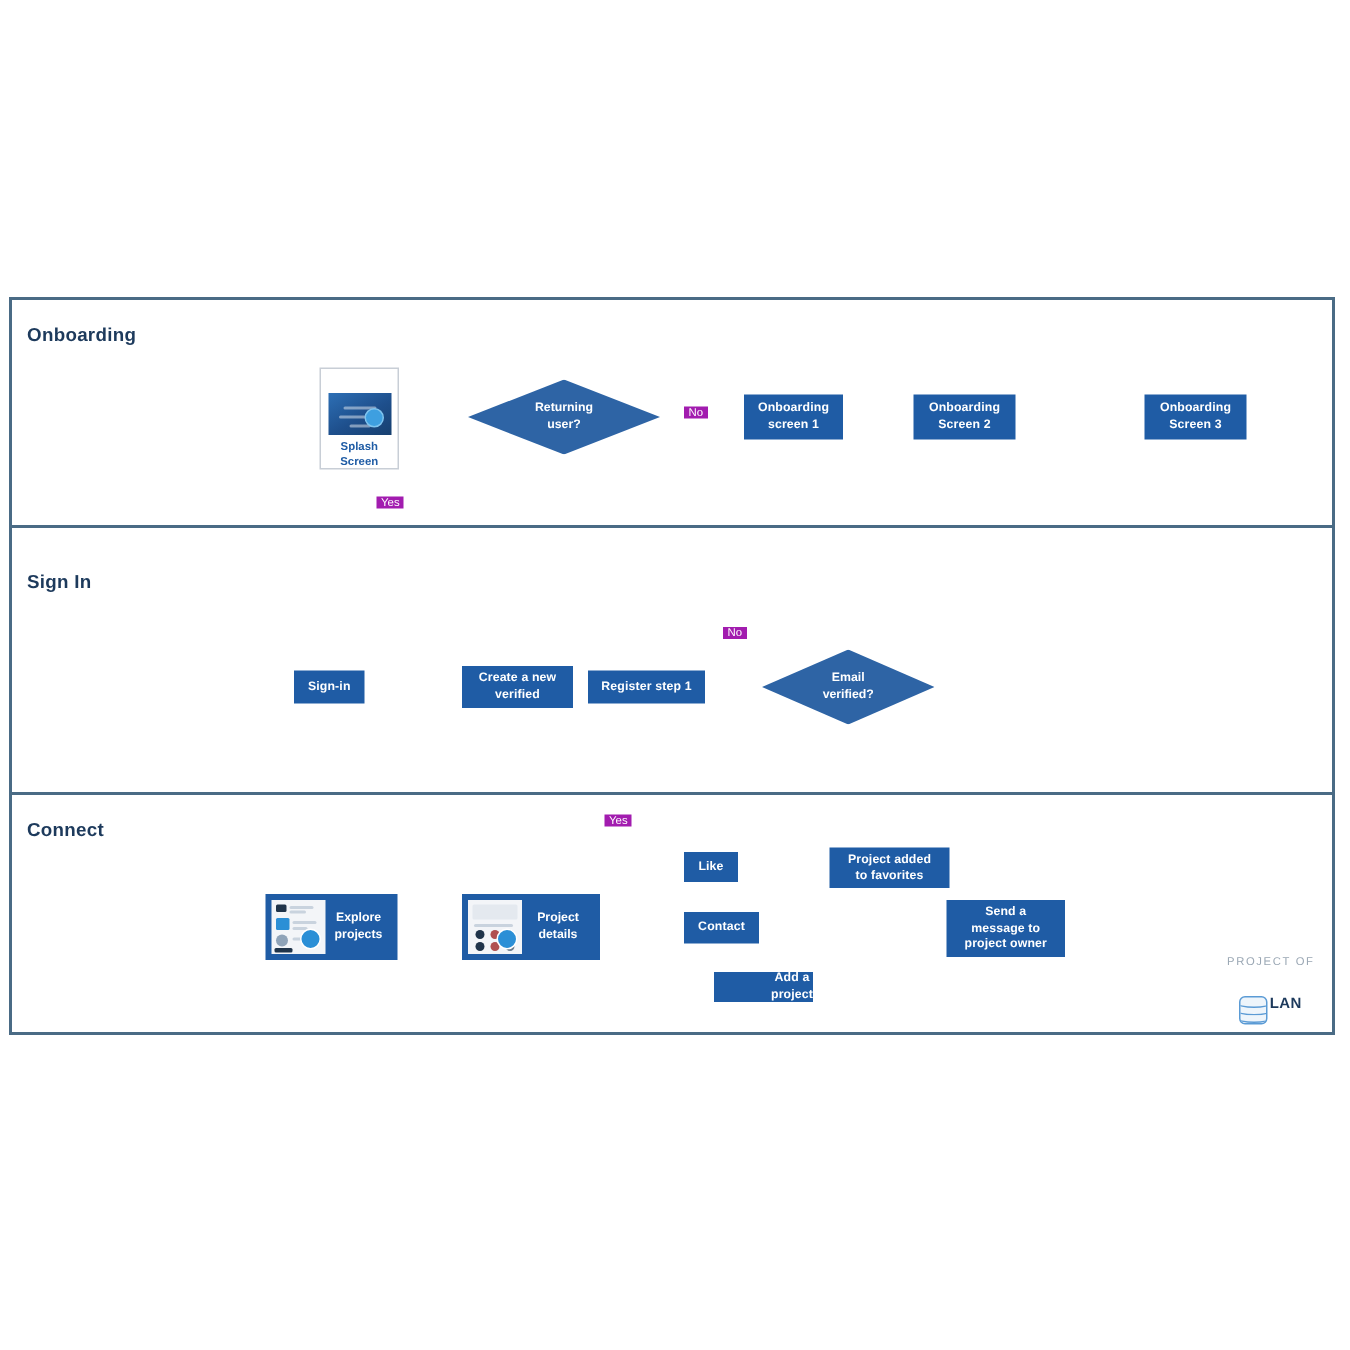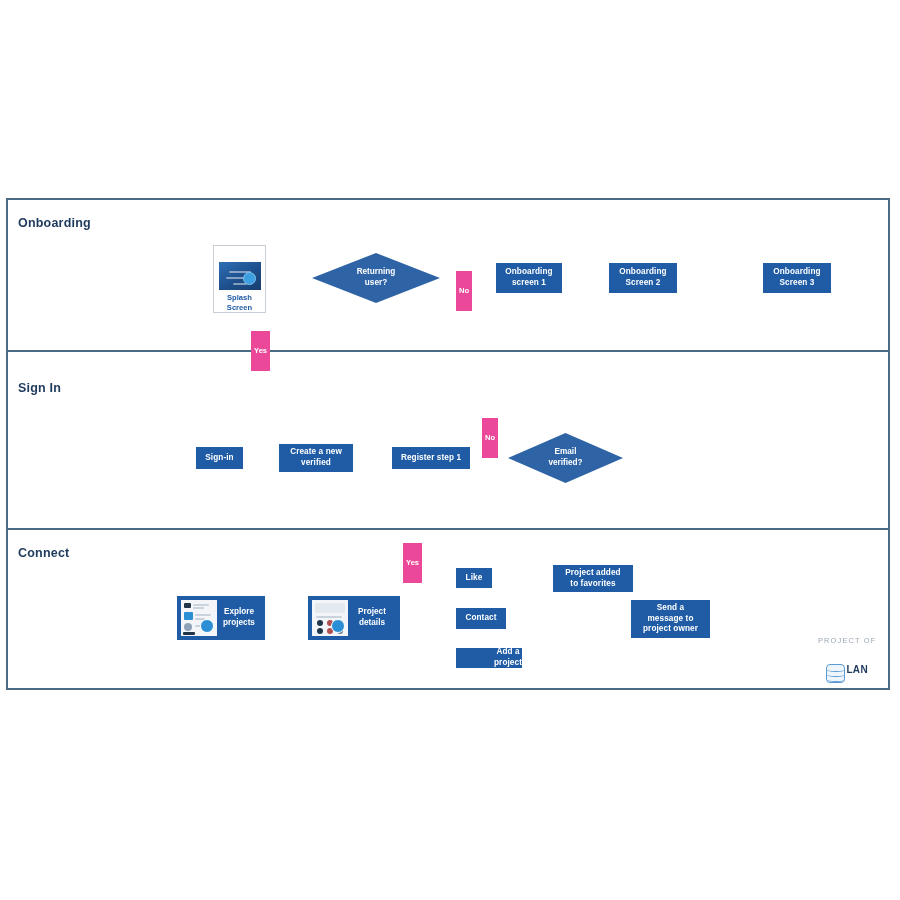--- a/index.html
+++ b/index.html
@@ -190,25 +190,25 @@
   .thumb .dot {
     position: absolute;
     width: 6px; height: 6px;
     border-radius: 50%;
     background: #20344a;
   }
 
   
   .chip {
     position: absolute;
-    background: #ec4899;
+    background: #a21caf;
     color: #ffffff;
     font-size: 7.6px;
-    font-weight: bold;
-    padding: 16px 3px;
+    font-weight: normal;
+    padding: 0 3px;
     line-height: 1.1;
     box-sizing: border-box;
     text-align: center;
   }
 
   
   .logo {
     position: absolute;
     display: flex;
     flex-direction: column;
@@ -351,21 +351,21 @@
     <div class="lbl">
       <span>Onboarding</span><br>
       <span>Screen 3</span>
     </div>
   </div>
 
   <div class="node box" style="left:196px; top:447px; width:47px; height:22px;">
     <div class="lbl">Sign-in</div>
   </div>
 
-  <div class="node box" style="left:279px; top:444px; width:74px; height:28px;">
+  <div class="node box" style="left:308px; top:444px; width:74px; height:28px;">
     <div class="lbl">
       <span>Create a new</span><br>
       <span>verified</span>
     </div>
   </div>
 
   <div class="node box" style="left:392px; top:447px; width:78px; height:22px;">
     <div class="lbl">Register step 1</div>
   </div>
 
@@ -418,21 +418,21 @@
   </div>
 
   <div class="node box" style="left:456px; top:568px; width:36px; height:20px;">
     <div class="lbl">Like</div>
   </div>
 
   <div class="node box" style="left:456px; top:608px; width:50px; height:21px;">
     <div class="lbl">Contact</div>
   </div>
 
-  <div class="node box" style="left:456px; top:648px; width:66px; height:20px;padding-left:38px;">
+  <div class="node box" style="left:476px; top:648px; width:66px; height:20px;padding-left:38px;">
     <div class="lbl">Add a project</div>
   </div>
 
   <div class="node box" style="left:553px; top:565px; width:80px; height:27px;">
     <div class="lbl">
       <span>Project added</span><br>
       <span>to favorites</span>
     </div>
   </div>
 

